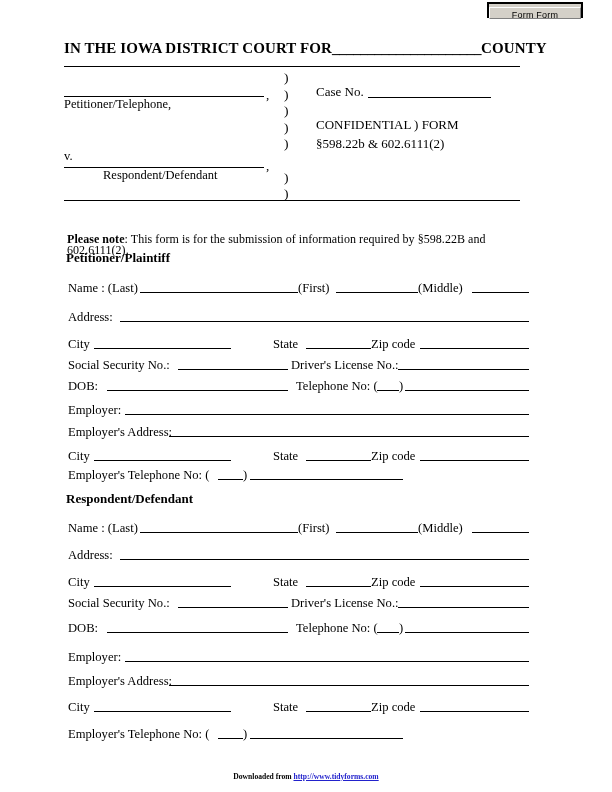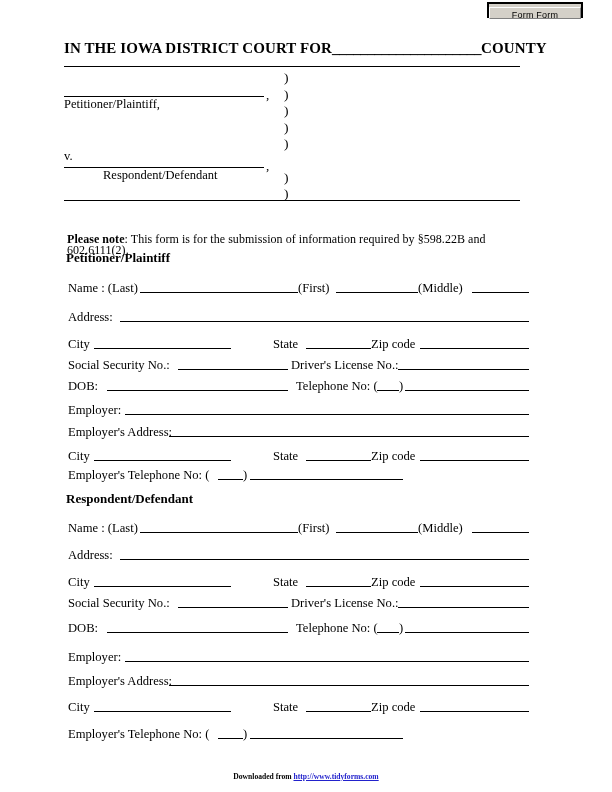--- a/index.html
+++ b/index.html
@@ -206,40 +206,47 @@
   <span>IN THE IOWA DISTRICT COURT FOR</span><span class="blank">_____________________</span><span>COUNTY</span>
 </div>
 
 <div class="caption">
   <div class="cap-rule-top"></div>
   <div class="cap-rule-bottom"></div>
 
   <div class="cap-left">
     <div class="party-line" style="left:0px; top:30px; width:200px;"></div>
     <div class="party-comma" style="left:202px; top:22px;">,</div>
-    <div class="party-label" style="left:0px; top:32px;">Petitioner/Plaintiff,</div>
+    <div class="party-label" style="left:0px; top:32px;">Petitioner/Telephone,</div>
 
     <div class="v-label" style="left:0px; top:84px;">v.</div>
 
     <div class="party-line" style="left:0px; top:101px; width:200px;"></div>
     <div class="party-comma" style="left:202px; top:93px;">,</div>
     <div class="party-label" style="left:39px; top:103px;">Respondent/Defendant</div>
   </div>
 
   <div class="paren-col">
     <div>)</div>
     <div>)</div>
     <div>)</div>
     <div>)</div>
     <div>)</div>
     <div class="gap">&nbsp;</div>
     <div>)</div>
     <div>)</div>
   </div>
 
+  <div class="cap-right">
+    <div class="caseno-row">
+      <span>Case No.</span><span class="caseno-line"></span>
+    </div>
+    <div class="conf-row">CONFIDENTIAL ) FORM</div>
+    <div class="stat-row">§598.22b &amp; 602.6111(2)</div>
+  </div>
 </div>
 
 <div class="note">
   <div><b>Please note</b><span>:  This form is for the submission of information required by §598.22B and 602.6111(2).</span></div>
 </div>
 
 <div class="section-head" style="top:251px;">Petitioner/Plaintiff</div>
 
 <div class="row" style="top:281px;">
   <span class="seg" style="left:0px;">Name : (Last)</span>

